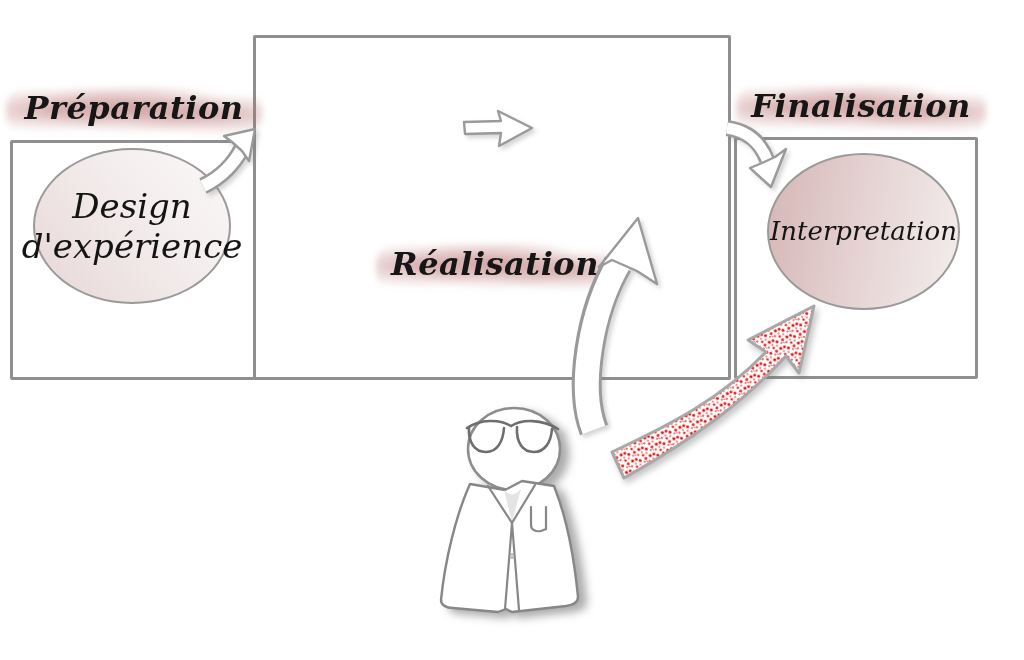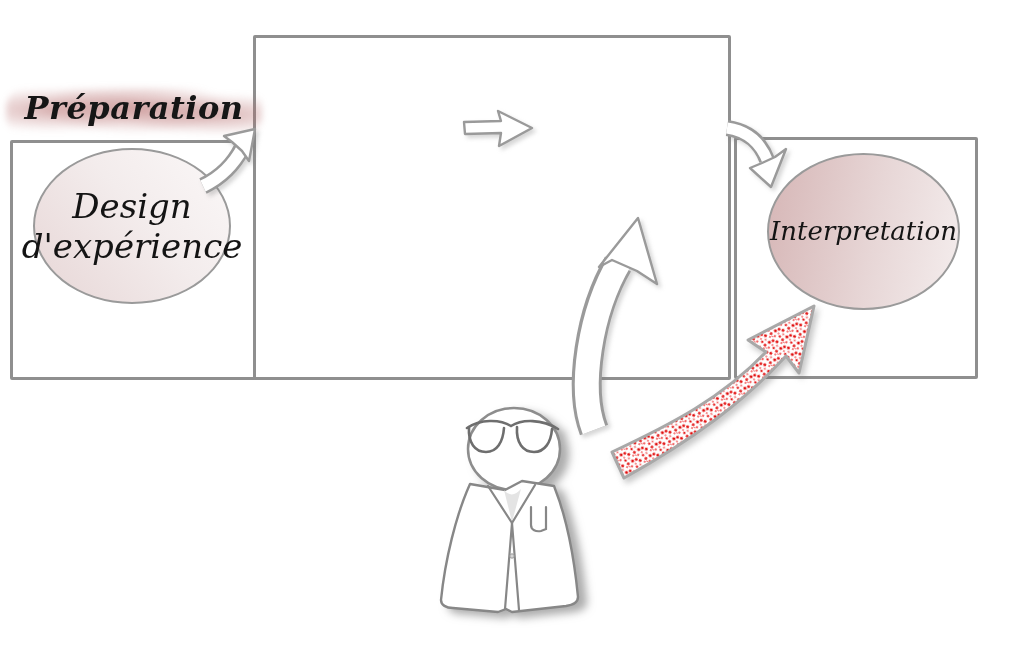--- a/index.html
+++ b/index.html
@@ -55,20 +55,28 @@
 
 <div class="canvas">
 
   <div class="box box-left"></div>
   <div class="box box-center"></div>
   <div class="box box-right"></div>
 
   <div class="stage-label label-prep">
     <span class="fuzz"></span>
     <span class="stage-text">Préparation</span>
+  </div>
+  <div class="stage-label label-real">
+    <span class="fuzz"></span>
+    <span class="stage-text">Réalisation</span>
+  </div>
+  <div class="stage-label label-final">
+    <span class="fuzz"></span>
+    <span class="stage-text">Finalisation</span>
   </div>
 
   <div class="node node-design">
     <span class="node-text">Design
 d'expérience</span>
   </div>
   <div class="node node-interpretation">
     <span class="node-text">Interpretation</span>
   </div>
 

